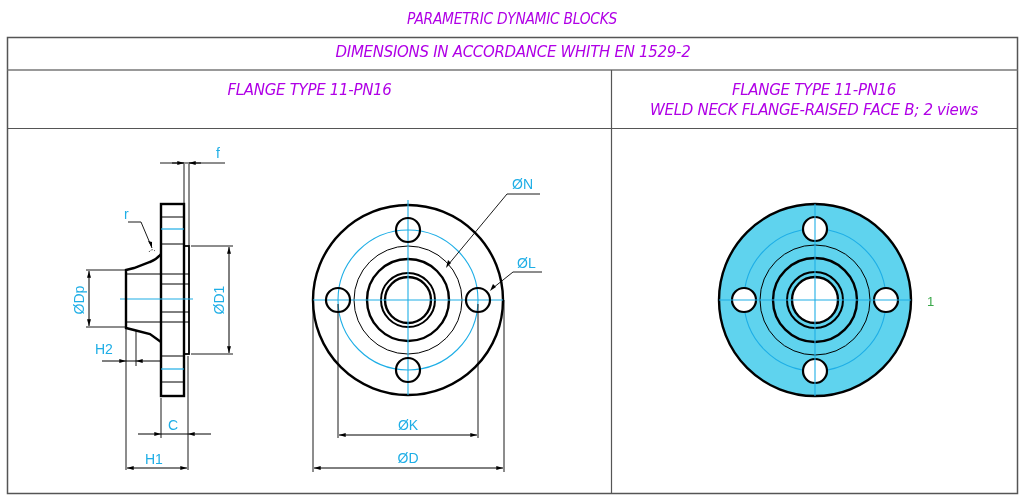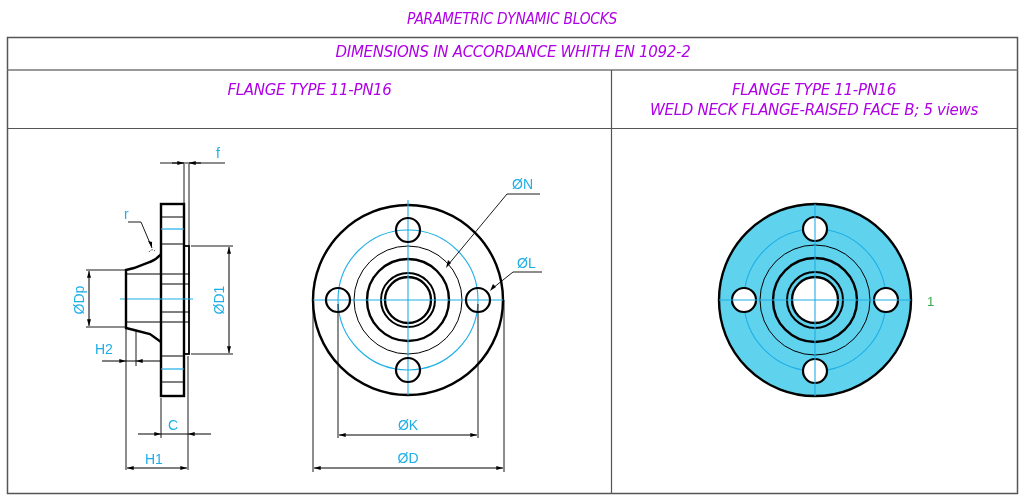--- a/index.html
+++ b/index.html
@@ -17,30 +17,30 @@
     .hdr span { display: block; }
     svg text { font-family: "Liberation Sans", sans-serif; }
   </style>
 </head>
 <body>
 
 <div class="sheet">
   <div class="title">PARAMETRIC DYNAMIC BLOCKS</div>
 
   <div class="hdr" style="left:8px; top:38px; width:1010px;">
-    <span>DIMENSIONS IN ACCORDANCE WHITH EN 1092-2</span>
+    <span>DIMENSIONS IN ACCORDANCE WHITH EN 1529-2</span>
   </div>
 
   <div class="hdr" style="left:8px; top:76px; width:603px;">
     <span>FLANGE TYPE 11-PN16</span>
   </div>
 
   <div class="hdr" style="left:611px; top:76px; width:406px;">
     <span>FLANGE TYPE 11-PN16</span>
-    <span>WELD NECK FLANGE-RAISED FACE B; 5 views</span>
+    <span>WELD NECK FLANGE-RAISED FACE B; 2 views</span>
   </div>
 
   <svg width="1024" height="496" style="position:absolute;left:0;top:0;">
     <defs>
       <marker id="arr" viewBox="0 0 10 6" refX="10" refY="3" markerWidth="10" markerHeight="4" orient="auto-start-reverse" markerUnits="userSpaceOnUse">
         <path d="M0,0 L10,3 L0,6 z" fill="#000"></path>
       </marker>
     </defs>
 
     <g stroke="#555" fill="none">

